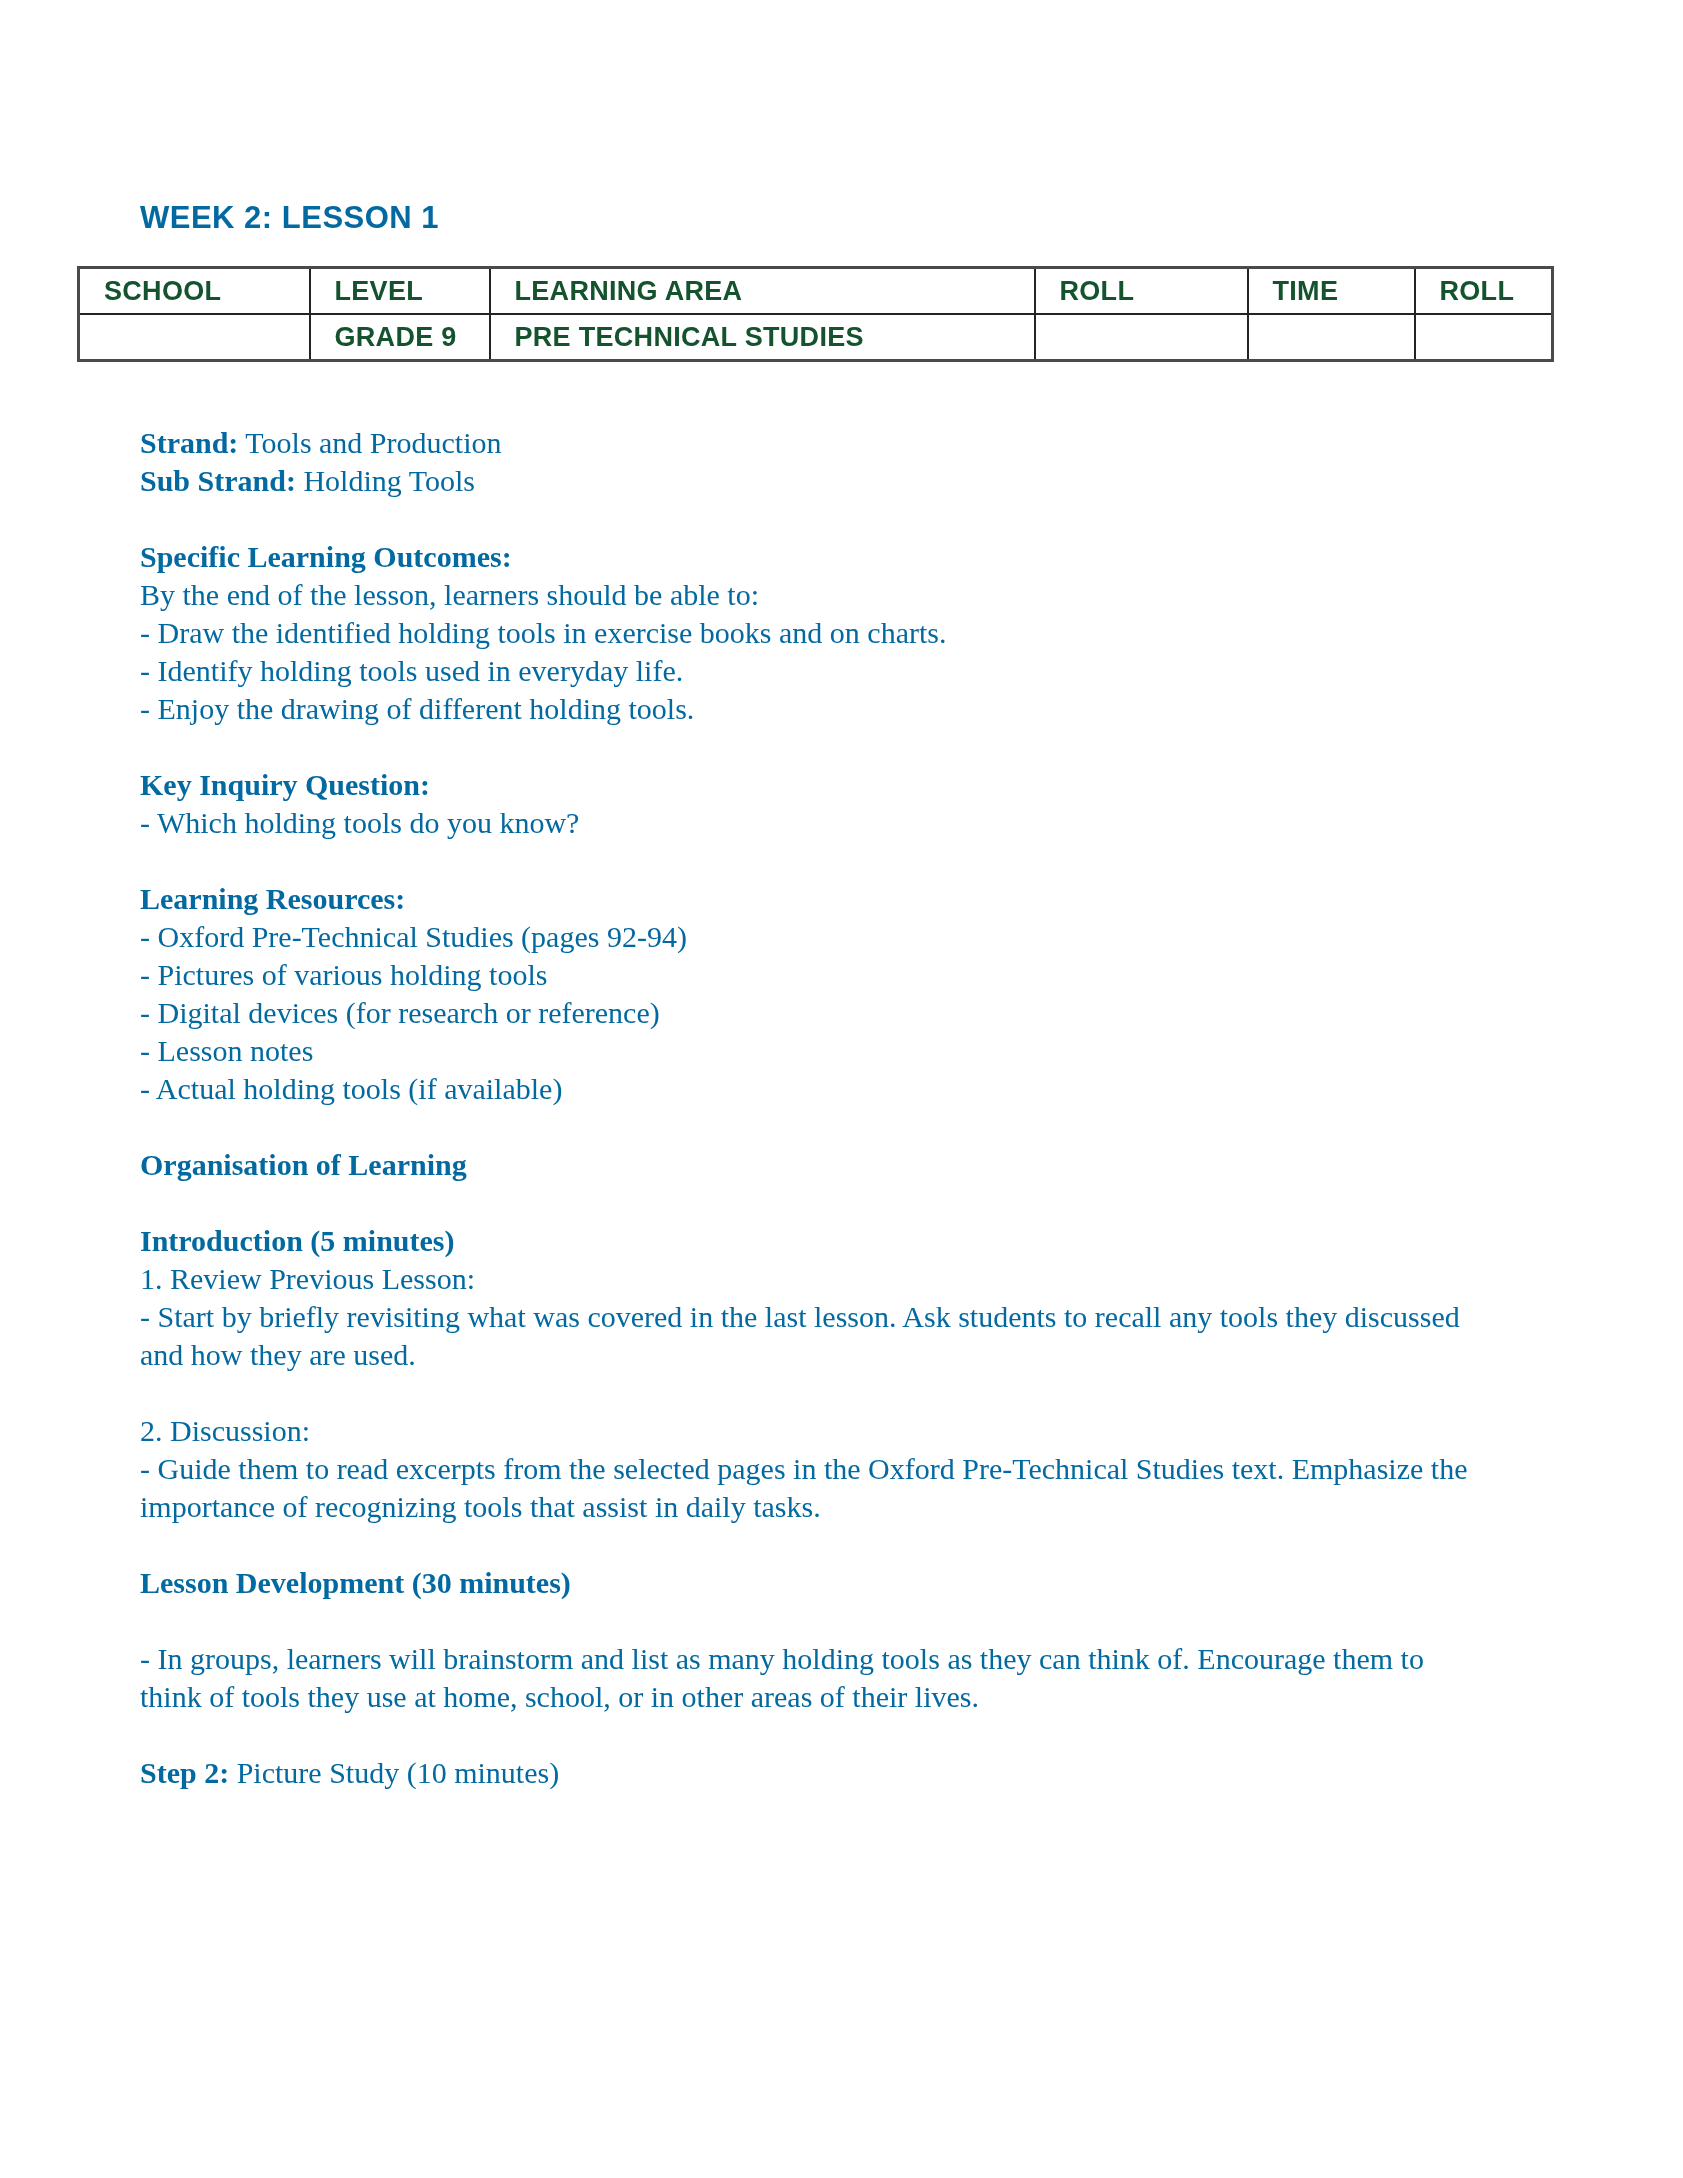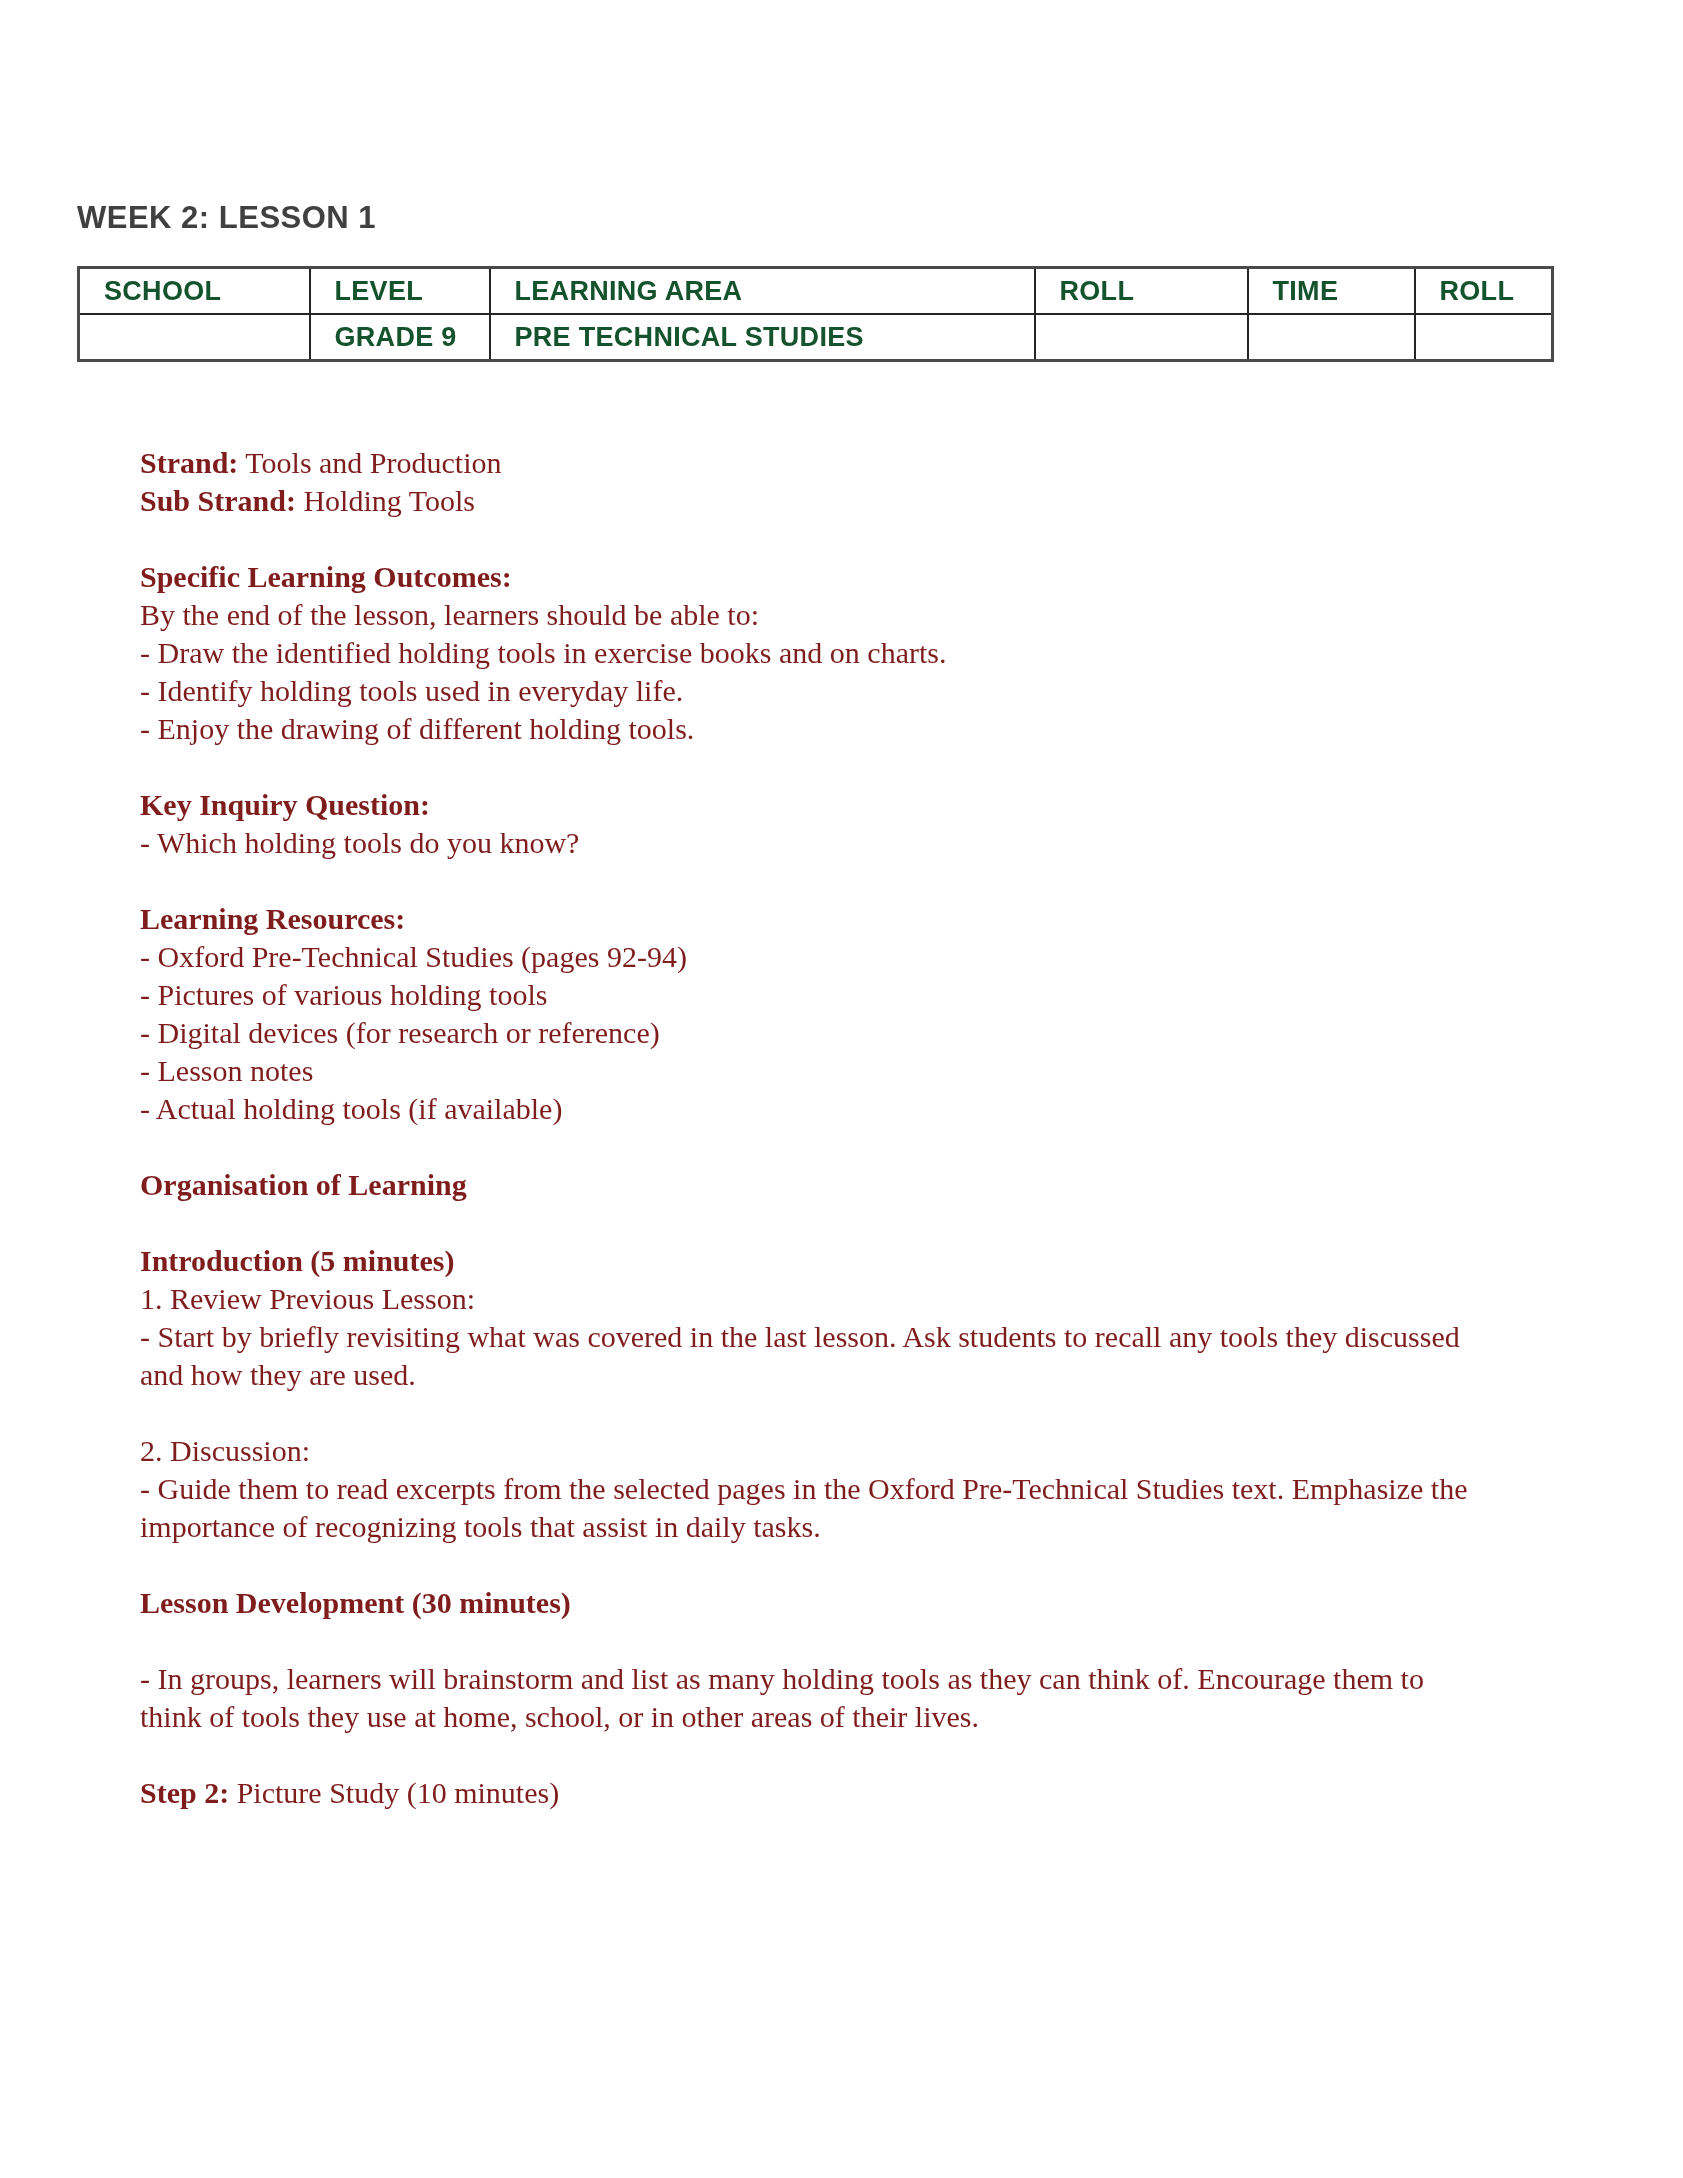--- a/index.html
+++ b/index.html
@@ -20,21 +20,22 @@
     padding: 200px 59px 0 77px;
     background: #ffffff;
     color: #0d0d0d;
     font-family: "Liberation Serif", serif;
   }
   .doc-title {
     font-family: "Liberation Sans", sans-serif;
     font-weight: bold;
     font-size: 31px;
     letter-spacing: 0.5px;
-    color: #404040;
+    color: #0369a1;
+    margin-left: 63px;
   }
   table.info-table {
     margin-top: 30px;
     width: 1473px;
     border-collapse: collapse;
     table-layout: fixed;
     border: 3px solid #4a4a4a;
   }
   table.info-table th,
   table.info-table td {
@@ -49,25 +50,25 @@
     vertical-align: middle;
     letter-spacing: 0.3px;
     overflow: hidden;
     white-space: nowrap;
   }
   td.pad-extra {
     padding-left: 42px;
   }
   .body-content {
     margin-left: 63px;
-    margin-top: 82px;
+    margin-top: 62px;
     width: 1332px;
     font-size: 30px;
     line-height: 38px;
-    color: #7f1d1d;
+    color: #0369a1;
   }
   .section {
     margin-top: 38px;
   }
   .section:first-child {
     margin-top: 0;
   }
   .b {
     font-weight: bold;
   }

